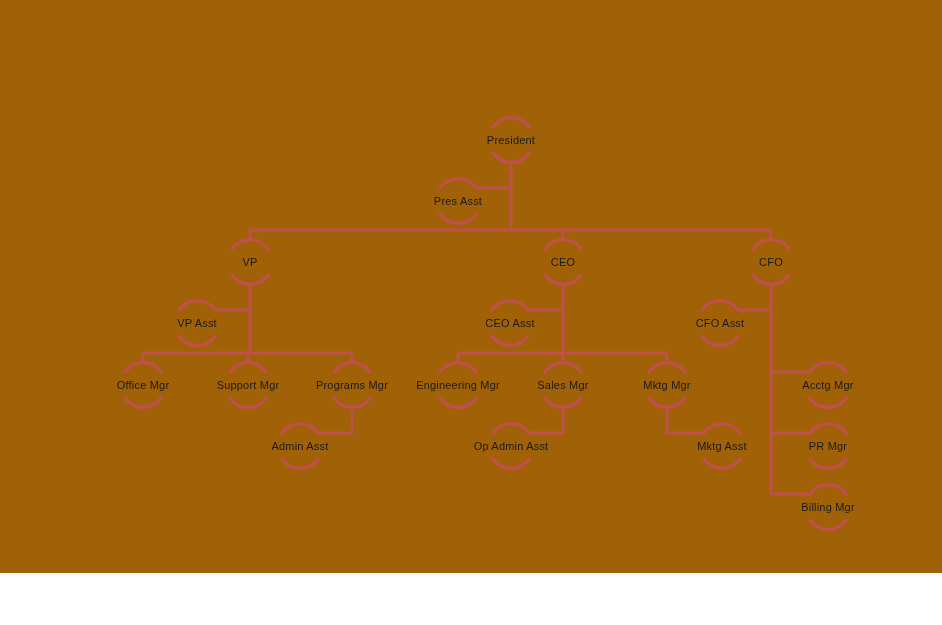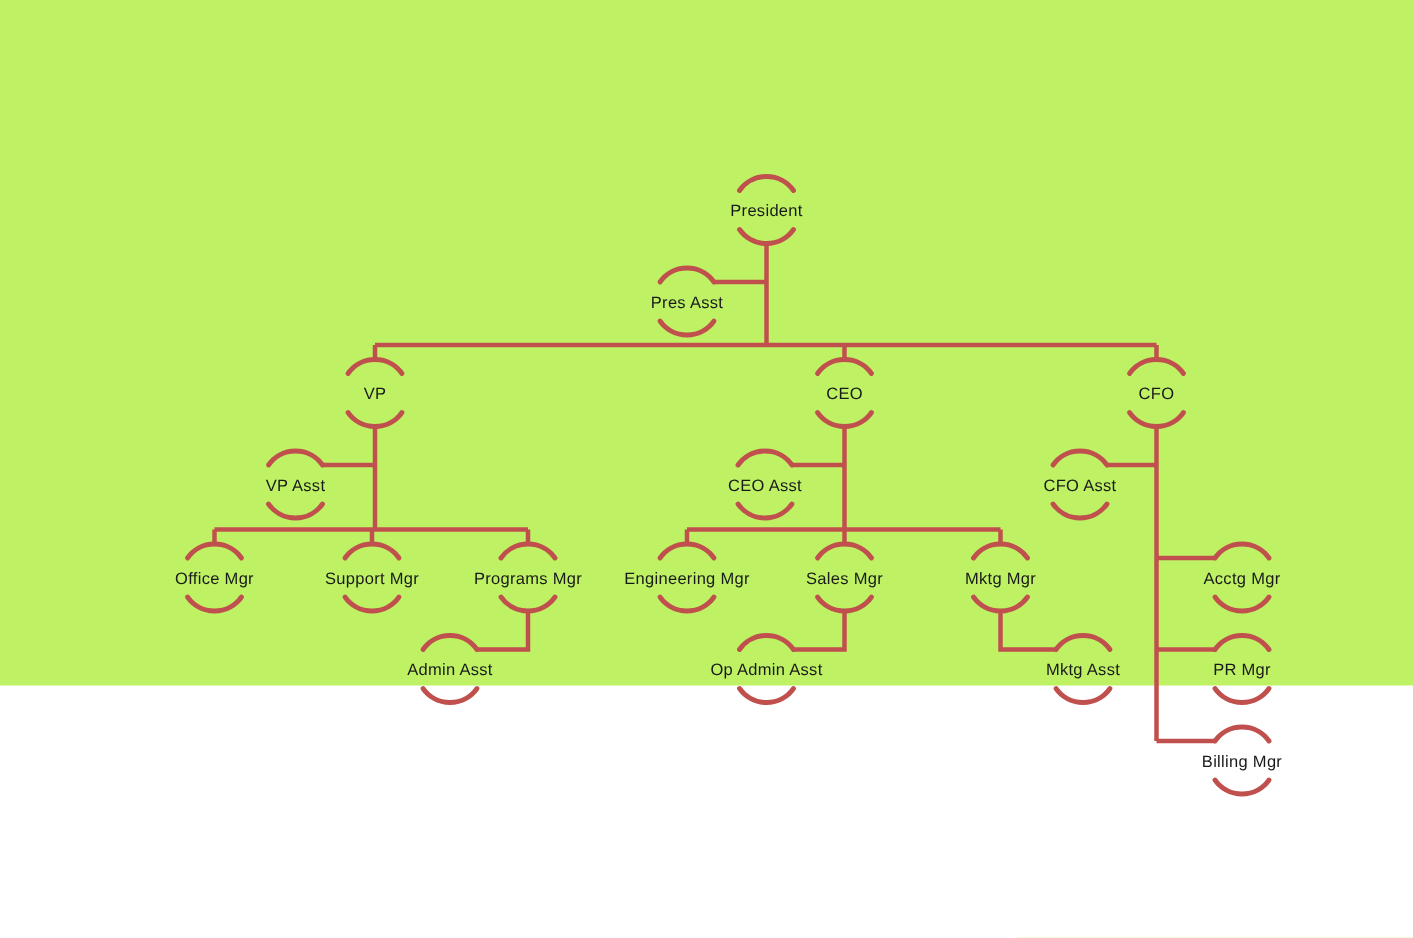--- a/index.html
+++ b/index.html
@@ -7,22 +7,22 @@
     padding: 0;
     background: #ffffff;
     width: 942px;
     height: 625px;
     overflow: hidden;
     font-family: "Liberation Sans", sans-serif;
   }
   .canvas-wrap {
     position: relative;
     width: 942px;
-    height: 457px;
-    background: #bef264;
+    height: 573px;
+    background: #a16207;
   }
   svg.org-chart {
     display: block;
     width: 942px;
     height: 625px;
   }
   svg.org-chart text {
     font-family: "Liberation Sans", sans-serif;
     font-size: 11px;
     letter-spacing: 0.2px;

